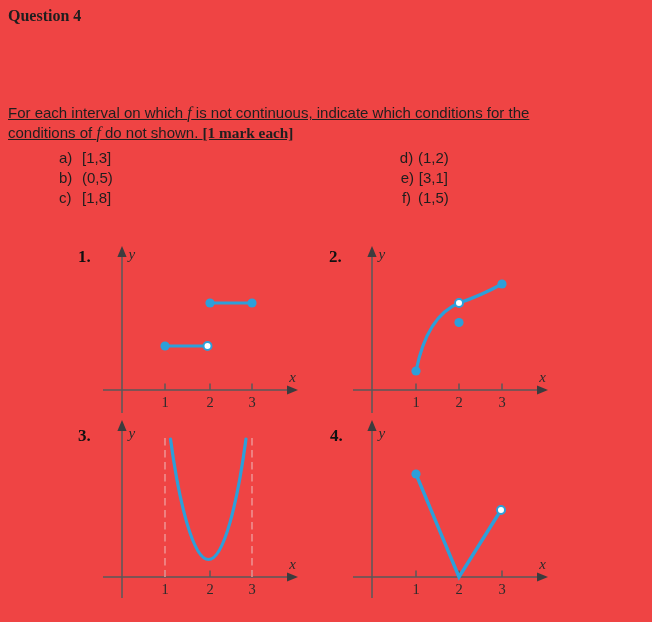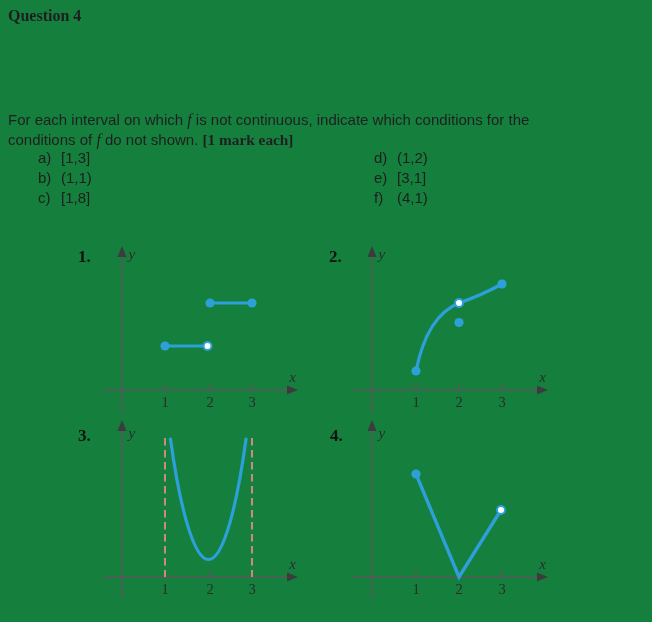--- a/index.html
+++ b/index.html
@@ -1,35 +1,35 @@
 <!DOCTYPE html>
 <html><head>
 <meta charset="utf-8">
 <style>
   * { margin:0; padding:0; box-sizing:border-box; }
   body { background:#ffffff; font-family:"Liberation Sans", sans-serif; }
   .page {
-    position:relative; width:652px; height:622px; background:#15803d;
+    position:relative; width:652px; height:622px; background:#ef4444;
     color:#1e1e1e; overflow:hidden;
   }
   .title {
     position:absolute; left:8px; top:7px;
     font-family:"Liberation Serif", serif; font-weight:bold; font-size:16px;
   }
   .para {
     position:absolute; left:8px; width:636px;
     font-size:15px; line-height:22px; color:#1f1f1f;
   }
   .para.p1 { top:39px; }
-  .para.p2 { top:110px; line-height:20px; }
+  .para.p2 { top:103px; line-height:20px;text-decoration:underline; }
   .mi { font-family:"Liberation Serif", serif; font-style:italic; font-size:1.05em; }
   .bold-serif { font-family:"Liberation Serif", serif; font-weight:bold; font-size:1.02em; }
-  .opt-col { position:absolute; top:148px; font-size:15px; line-height:20px; }
+  .opt-col { position:absolute; top:148px; font-size:15px; line-height:20px;margin-left:21px; }
   .opt-col.left  { left:38px; }
-  .opt-col.right { left:374px; }
+  .opt-col.right { left:374px;text-align:center; }
   .opt-row { height:20px; }
   .opt-label { display:inline-block; width:23px; }
   .fig-num {
     position:absolute;
     font-family:"Liberation Serif", serif; font-weight:bold; font-size:17px;
     color:#111111;
   }
   svg.plot { position:absolute; overflow:visible; }
   .tick-label {
     font-family:"Liberation Serif", serif; font-size:14.5px; fill:#2b2b2b;
@@ -46,36 +46,36 @@
 
   <div class="title">Question 4</div>
 
   <div class="para p2"><span>For each interval on which </span><span class="mi">f</span><span> is not continuous, indicate which conditions for the</span><br><span>conditions of </span><span class="mi">f</span><span> do not shown. </span><span class="bold-serif">[1 mark each]</span></div>
 
   <div class="opt-col left">
     <div class="opt-row">
       <span class="opt-label">a)</span><span>[1,3]</span>
     </div>
     <div class="opt-row">
-      <span class="opt-label">b)</span><span>(1,1)</span>
+      <span class="opt-label">b)</span><span>(0,5)</span>
     </div>
     <div class="opt-row">
       <span class="opt-label">c)</span><span>[1,8]</span>
     </div>
   </div>
 
   <div class="opt-col right">
     <div class="opt-row">
       <span class="opt-label">d)</span><span>(1,2)</span>
     </div>
     <div class="opt-row">
       <span class="opt-label">e)</span><span>[3,1]</span>
     </div>
     <div class="opt-row">
-      <span class="opt-label">f)</span><span>(4,1)</span>
+      <span class="opt-label">f)</span><span>(1,5)</span>
     </div>
   </div>
 
   <div class="fig-num" style="left:78px; top:247px;">1.</div>
   <div class="fig-num" style="left:329px; top:247px;">2.</div>
   <div class="fig-num" style="left:78px; top:426px;">3.</div>
   <div class="fig-num" style="left:330px; top:426px;">4.</div>
 
   <svg class="plot" style="left:95px; top:242px;" width="212" height="176" viewBox="95 242 212 176">
     <g stroke="#58585a" stroke-width="1.5">

